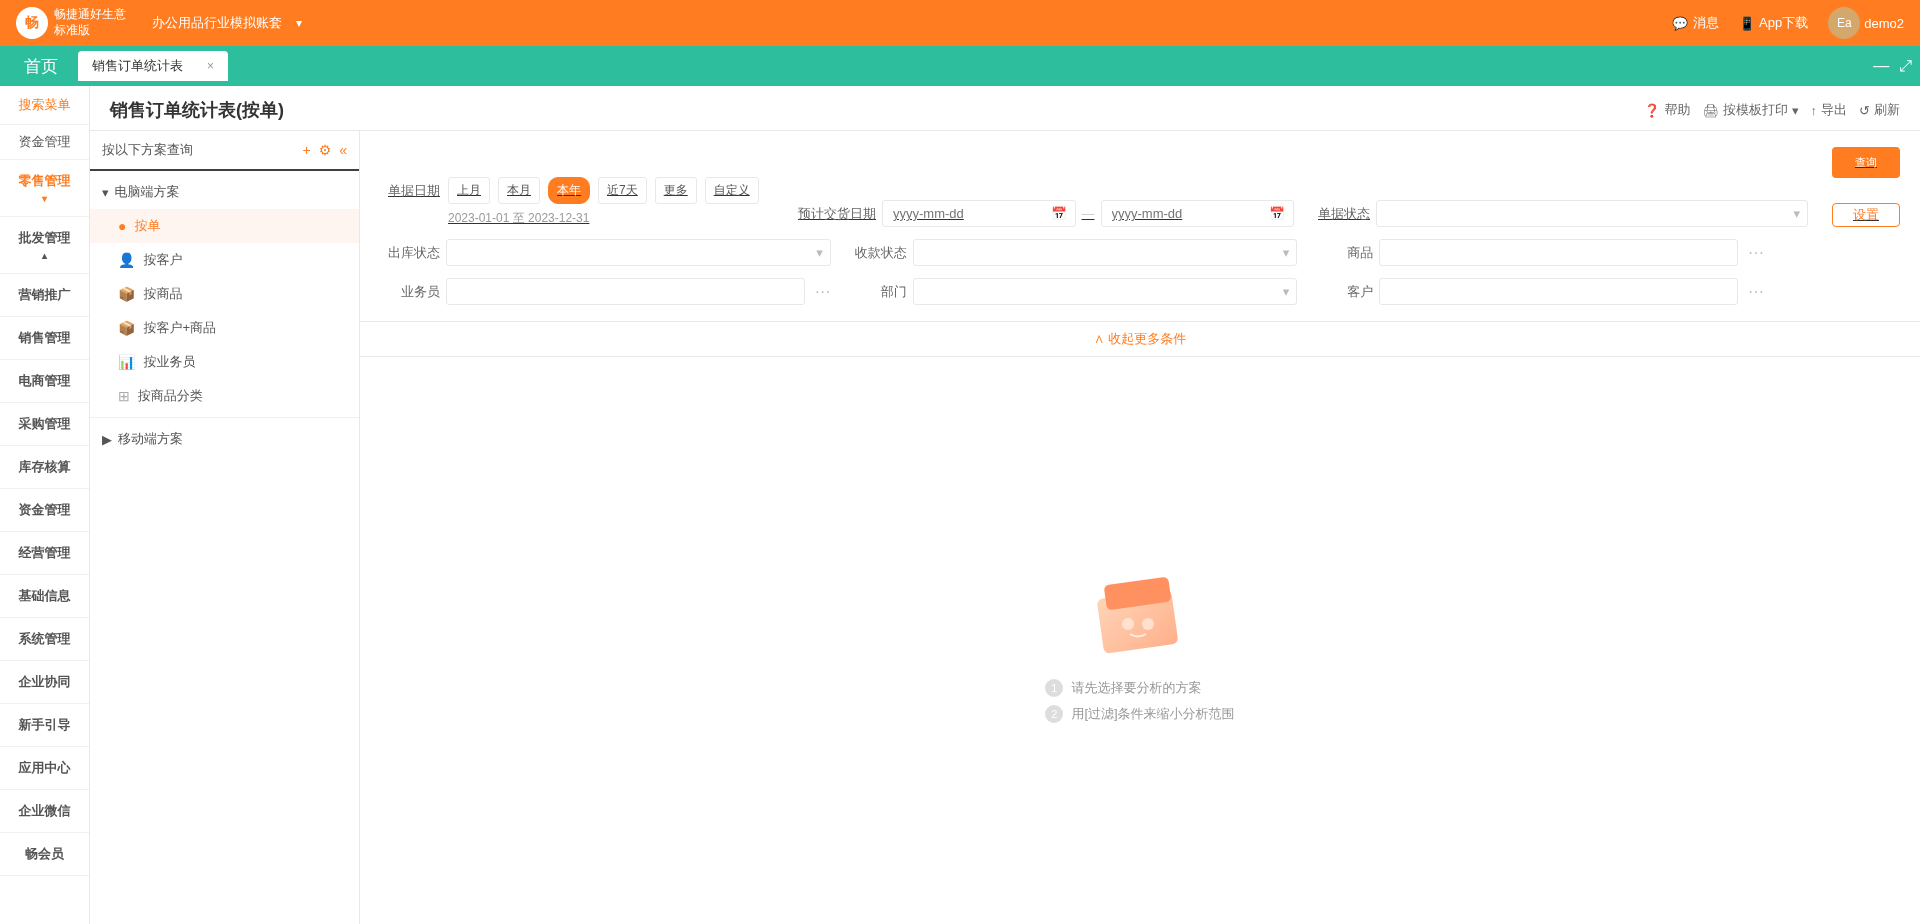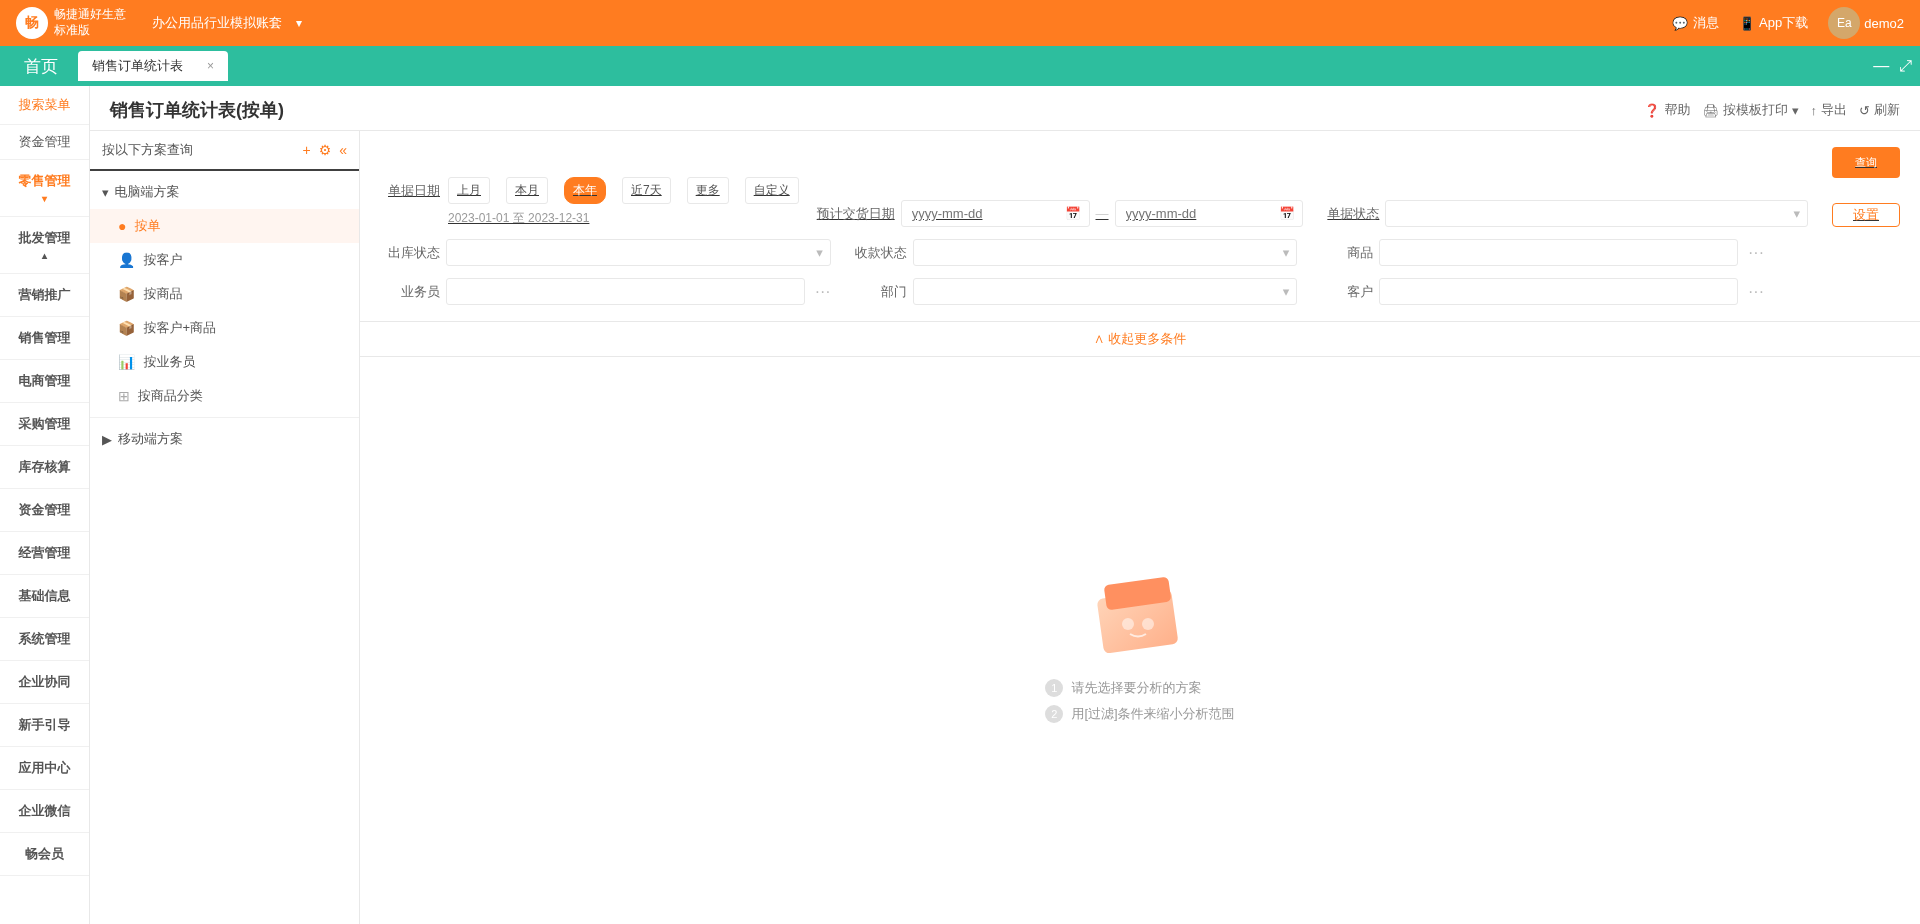--- a/index.html
+++ b/index.html
@@ -185,21 +185,21 @@
       flex-shrink: 0;
     }
     .filter-row {
       display: flex;
       align-items: center;
       gap: 16px;
       margin-bottom: 12px;
     }
     .filter-row:last-child { margin-bottom: 0; }
     .filter-label { color: #666; font-size: 13px; white-space: nowrap; min-width: 60px; text-align: right; }
-    .filter-date-group { display: flex; align-items: center; gap: 16px; flex-wrap: nowrap; }
+    .filter-date-group { display: flex; align-items: center; gap: 8px; flex-wrap: nowrap; }
     .date-btn {
       padding: 4px 8px;
       border: 1px solid #e8e8e8;
       border-radius: 3px;
       font-size: 12px;
       cursor: pointer;
       background: #fff;
       color: #555;
     }
     .date-btn.active { background: #ff7c20; color: #fff; border-color: #ff7c20; border-radius: 10px; }

